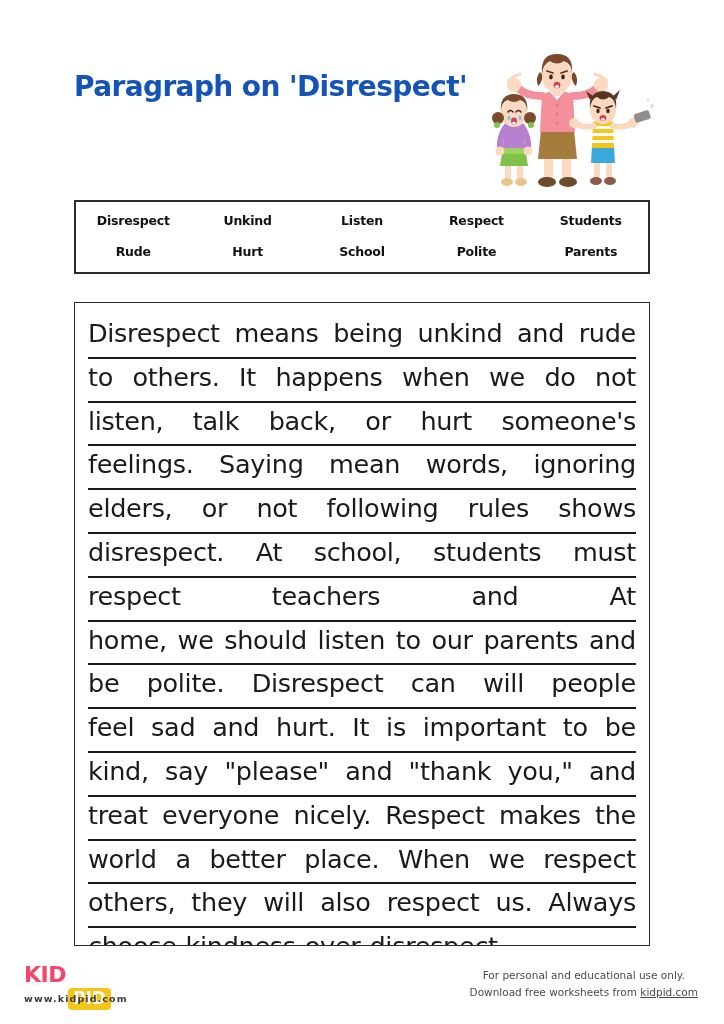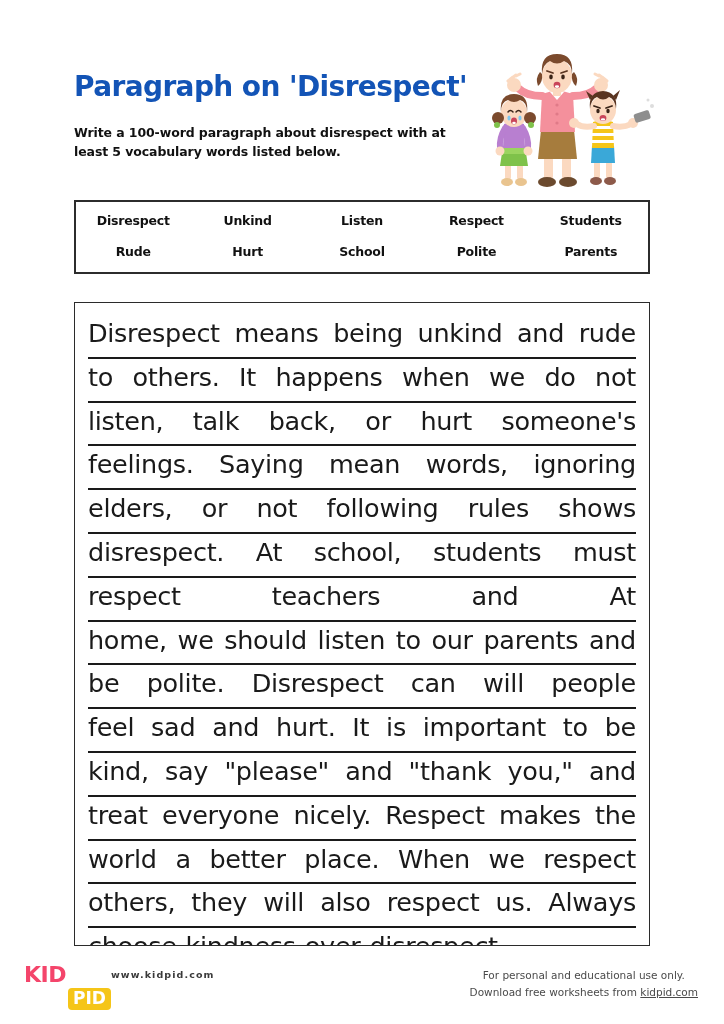--- a/index.html
+++ b/index.html
@@ -28,21 +28,21 @@
     top: 72px;
     width: 400px;
   }
   .worksheet-title {
     font-family: "DejaVu Sans", sans-serif;
     font-size: 28px;
     font-weight: 700;
     color: #1354b6;
     letter-spacing: -0.6px;
     line-height: 1.1;
-    margin: 0 0 21px 0;
+    margin: 0 0 10px 0;
     white-space: nowrap;
   }
   .worksheet-subtitle {
     font-family: "DejaVu Sans", sans-serif;
     font-size: 12.5px;
     font-weight: 700;
     color: #111111;
     line-height: 1.5;
     margin: 0;
     width: 372px;
@@ -122,21 +122,21 @@
   }
   .para-line.last .word { margin-right: 9px; }
   .para-line .word { display: inline-block; }
 
   
   .footer-logo {
     position: absolute;
     left: 24px;
     top: 963px;
     display: flex;
-    flex-direction: row;
+    flex-direction: column;
     align-items: flex-start;
   }
   .logo-mark {
     display: flex;
     align-items: center;
     height: 24px;
   }
   .logo-kid {
     font-family: "DejaVu Sans", sans-serif;
     font-size: 22px;
@@ -182,21 +182,20 @@
     color: #4a4a4a;
   }
 </style>
 </head>
 <body>
 
 <div class="page">
 
   <div class="header">
     <h1 class="worksheet-title">Paragraph on 'Disrespect'</h1>
-    <p class="worksheet-subtitle">Write a 100-word paragraph about disrespect with at least 5 vocabulary words listed below.</p>
   </div>
 
   <div class="illustration">
     <svg viewBox="0 0 178 150" xmlns="http://www.w3.org/2000/svg">
 
       <rect x="62" y="108" width="9" height="24" rx="4" fill="#fbd9c0"></rect>
       <rect x="80" y="108" width="9" height="24" rx="4" fill="#fbd9c0"></rect>
 
       <ellipse cx="65" cy="134" rx="9" ry="5" fill="#6b4a2e"></ellipse>
       <ellipse cx="86" cy="134" rx="9" ry="5" fill="#6b4a2e"></ellipse>

